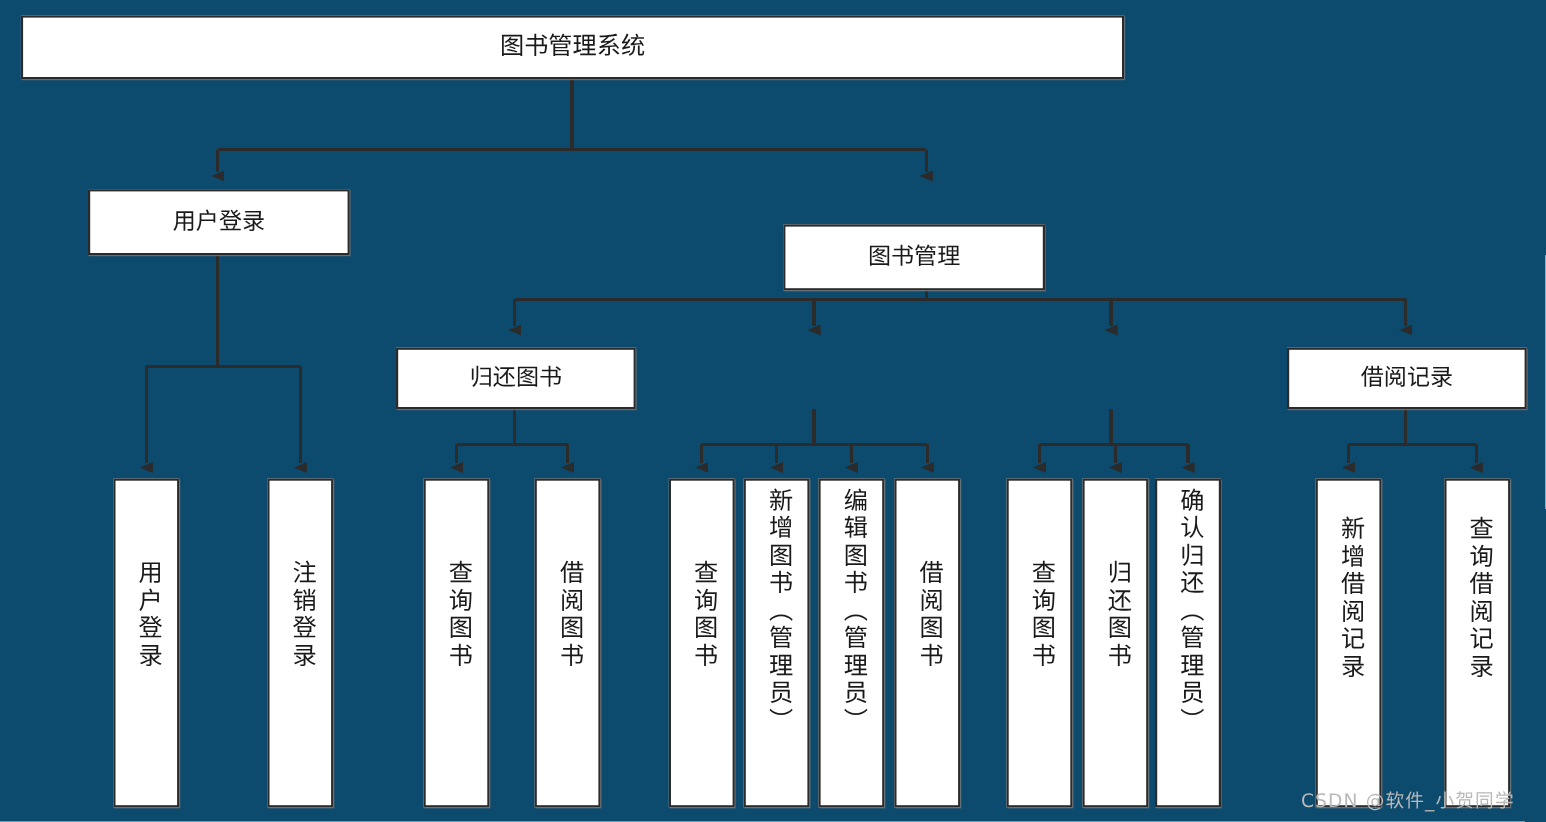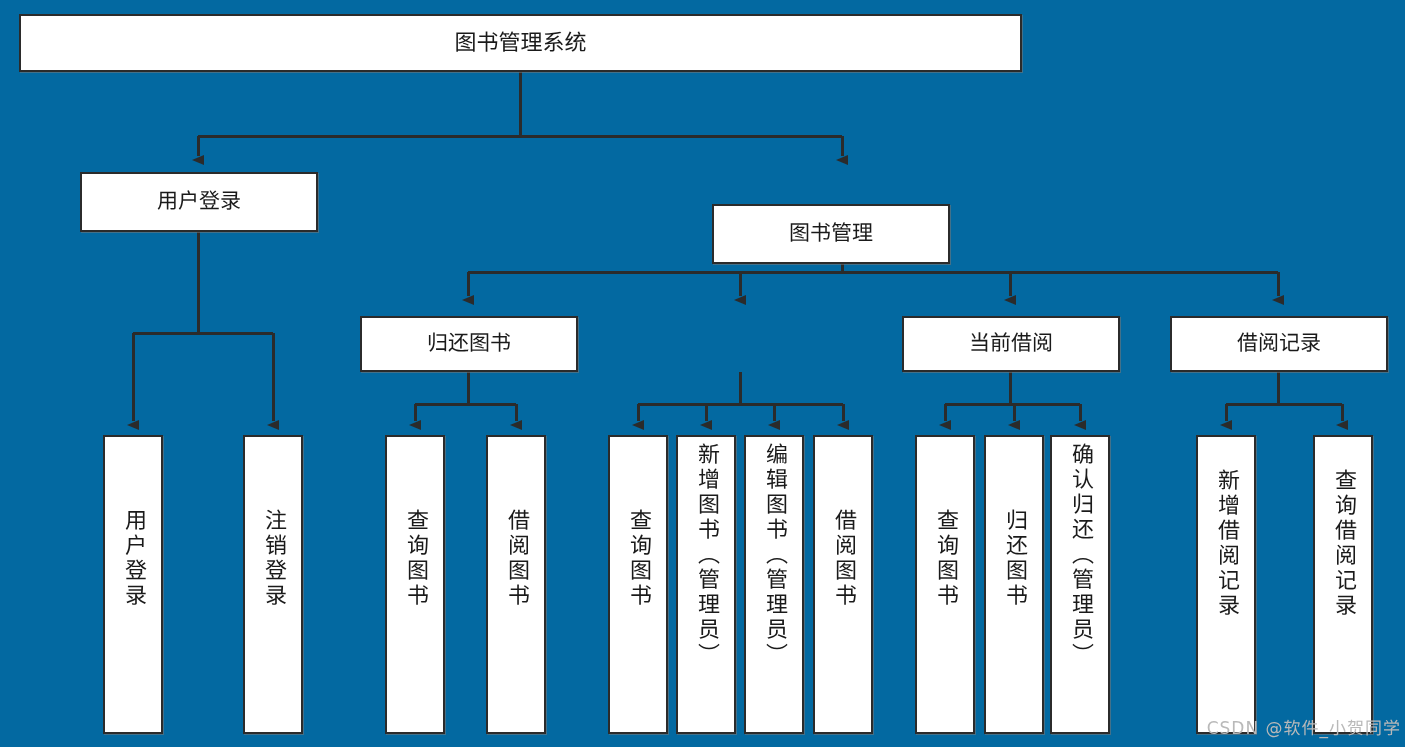--- a/index.html
+++ b/index.html
@@ -8,21 +8,21 @@
     padding: 0;
     background: #ffffff;
   }
   body {
     font-family: "DejaVu Sans", "Liberation Sans", sans-serif;
   }
   #diagram-root {
     position: relative;
     width: 1405px;
     height: 747px;
-    background: #0369a1;
+    background: #0c4a6e;
     overflow: hidden;
   }
   #connector-layer {
     position: absolute;
     left: 0;
     top: 0;
     width: 1405px;
     height: 747px;
     pointer-events: none;
   }
@@ -57,21 +57,21 @@
   }
   .node.vert .node-label {
     writing-mode: vertical-rl;
     text-orientation: upright;
     font-size: 22px;
     letter-spacing: 3px;
     line-height: 1;
   }
   #watermark {
     position: absolute;
-    right: 4px;
+    right: 28px;
     bottom: 8px;
     font-size: 17px;
     color: #b9b9b9;
     letter-spacing: 1px;
     white-space: nowrap;
     user-select: none;
   }
 </style>
 </head>
 <body>
@@ -135,23 +135,20 @@
   <div class="node horiz" style="left:80px; top:172px; width:238px; height:60px;">
     <span class="node-label">用户登录</span>
   </div>
   <div class="node horiz" style="left:712px; top:172px; width:238px; height:60px;margin-top:32px;">
     <span class="node-label">图书管理</span>
   </div>
 
   <div class="node horiz" style="left:360px; top:316px; width:218px; height:56px;">
     <span class="node-label">归还图书</span>
   </div>
-  <div class="node horiz" style="left:902px; top:316px; width:218px; height:56px;">
-    <span class="node-label">当前借阅</span>
-  </div>
   <div class="node horiz" style="left:1170px; top:316px; width:218px; height:56px;">
     <span class="node-label">借阅记录</span>
   </div>
 
   <div class="node vert" style="left:103px; top:435px; width:60px; height:299px; padding-top:72px;">
     <span class="node-label">用户登录</span>
   </div>
   <div class="node vert" style="left:243px; top:435px; width:60px; height:299px; padding-top:72px;">
     <span class="node-label">注销登录</span>
   </div>

